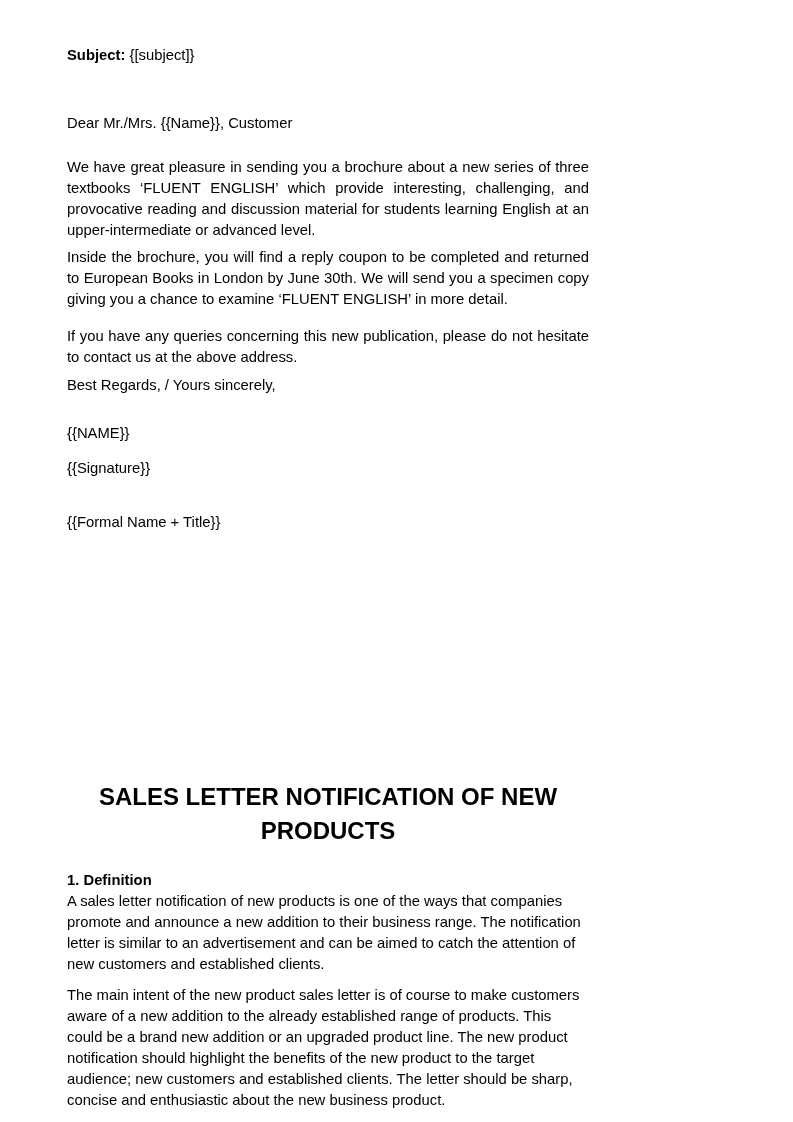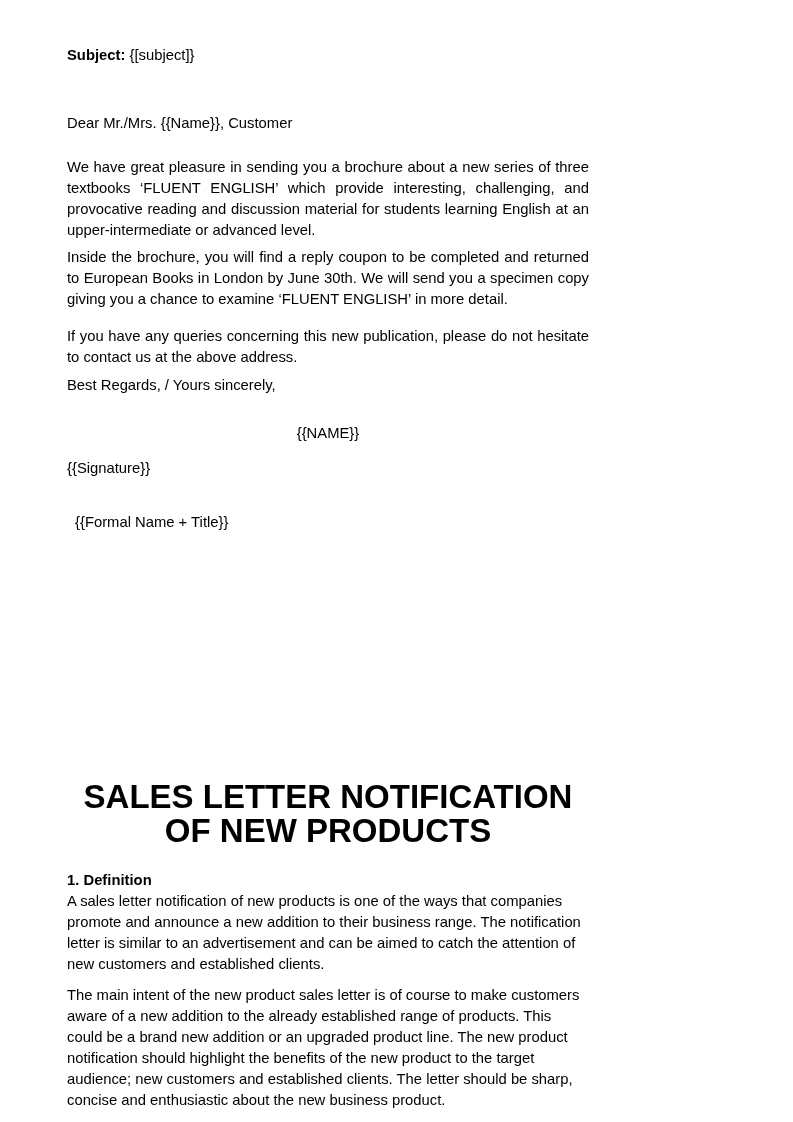--- a/index.html
+++ b/index.html
@@ -19,28 +19,28 @@
     line-height: 21px;
     overflow: hidden;
   }
   .bold { font-weight: bold; }
   .letter p.body-para { text-align: justify; }
   .salutation { margin-top: 47px; }
   .para-1 { margin-top: 23px; }
   .para-2 { margin-top: 6px; }
   .para-3 { margin-top: 16px; }
   .closing { margin-top: 7px; }
-  .ph-name { margin-top: 27px; text-align: center; }
+  .ph-name { margin-top: 27px; }
   .ph-signature { margin-top: 14px; }
-  .ph-formal { margin-top: 33px; margin-left: 8px; }
+  .ph-formal { margin-top: 33px; }
   .article-title {
     margin-top: 247px;
     text-align: center;
     font-weight: bold;
-    font-size: 33px;
+    font-size: 24px;
     line-height: 34px;
     letter-spacing: 0px;
   }
   .heading-1 { margin-top: 22px; font-weight: bold; }
   .section-body { margin-top: 0; text-align: left; }
   .heading-11 { margin-top: 10px; font-weight: bold; }
   .section-body-2 { margin-top: 10px; }
   .heading-12 { margin-top: 11px; font-weight: bold; }
 </style>
 </head>

